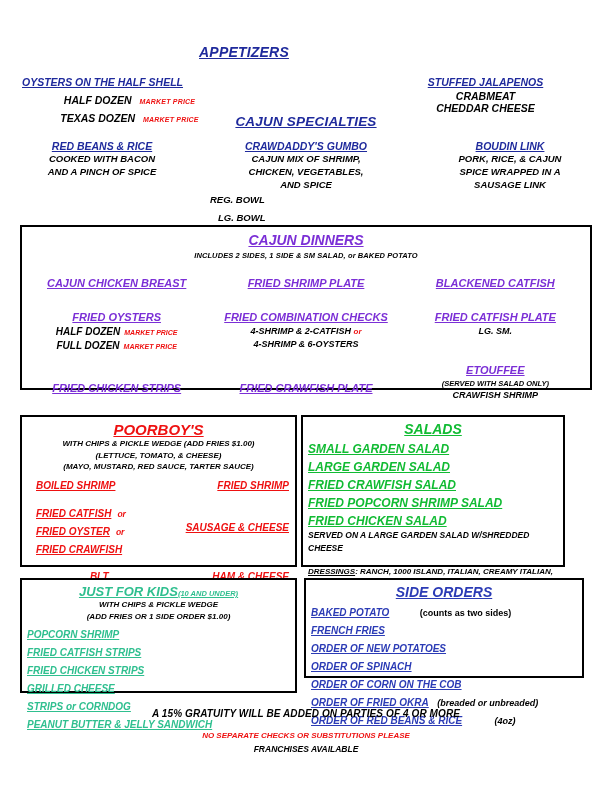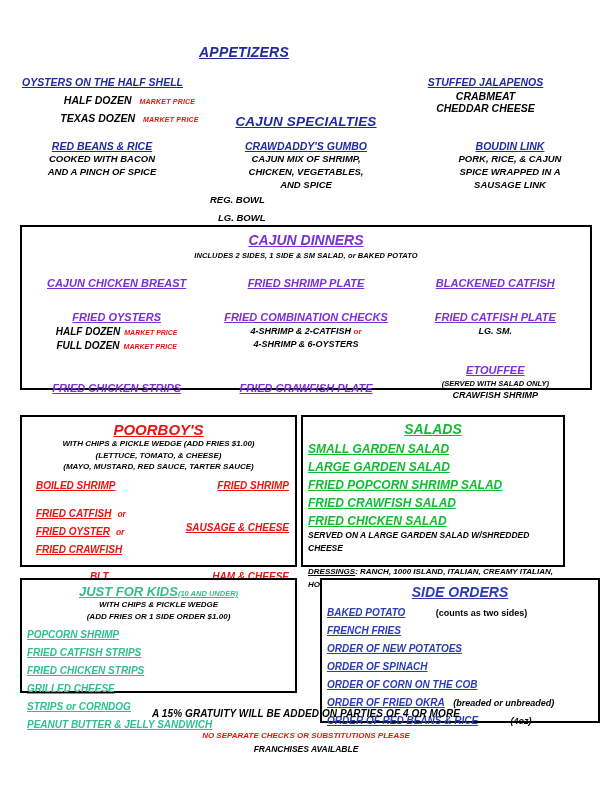--- a/index.html
+++ b/index.html
@@ -64,21 +64,21 @@
   .box {
     position: absolute;
     border: 2px solid #000;
     background: #fff;
     box-sizing: border-box;
   }
   .box-dinners { left: 20px; top: 225px; width: 572px; height: 165px; }
   .box-poorboy { left: 20px; top: 415px; width: 277px; height: 152px; }
   .box-salads  { left: 301px; top: 415px; width: 264px; height: 152px; }
   .box-kids    { left: 20px; top: 578px; width: 277px; height: 115px; }
-  .box-sides   { left: 320px; top: 578px; width: 280px; height: 145px; }
+  .box-sides   { left: 304px; top: 578px; width: 280px; height: 100px; }
 
   .box-title { text-align:center; text-decoration: underline; }
 
   
   .dinners-title { margin-top: 5px; font-size: 14px; }
   .dinners-note { text-align:center; font-size: 7.5px; margin-top: 3px; letter-spacing: .1px; }
   .din-row { display:flex; margin-top: 13px; }
   .din-col { flex: 1 1 0; text-align:center; }
   .din-item { font-size: 11px; text-decoration: underline; }
   .din-sub  { font-size: 9px; text-decoration:none; line-height: 12px; color:#000; }
@@ -267,22 +267,22 @@
       <div class="pb-l pb-c"><span class="pb-item red">BLT</span></div>
       <div class="pb-r" style="text-align:right"><span class="pb-item red">HAM &amp; CHEESE</span></div>
     </div>
   </div>
 
   <div class="box box-salads">
     <div class="sl-title box-title green">SALADS</div>
     <div class="sl-list">
       <div><span class="sl-item green">SMALL GARDEN SALAD</span></div>
       <div><span class="sl-item green">LARGE GARDEN SALAD</span></div>
+      <div><span class="sl-item green">FRIED CRAWFISH SALAD</span></div>
       <div><span class="sl-item green">FRIED POPCORN SHRIMP SALAD</span></div>
-      <div><span class="sl-item green">FRIED CRAWFISH SALAD</span></div>
       <div><span class="sl-item green">FRIED CHICKEN SALAD</span></div>
     </div>
     <div class="sl-note">SERVED ON A LARGE GARDEN SALAD W/SHREDDED CHEESE</div>
     <div class="sl-dress" style="margin-top:10px">
       <span class="u">DRESSINGS</span><span>: RANCH, 1000 ISLAND, ITALIAN, CREAMY ITALIAN,</span>
     </div>
     <div class="sl-dress">HONEY MUSTARD, FRENCH, OIL &amp; VINEGAR</div>
     <div class="sl-house">HOUSE DRESSING $1.00 EXTRA</div>
   </div>
 

